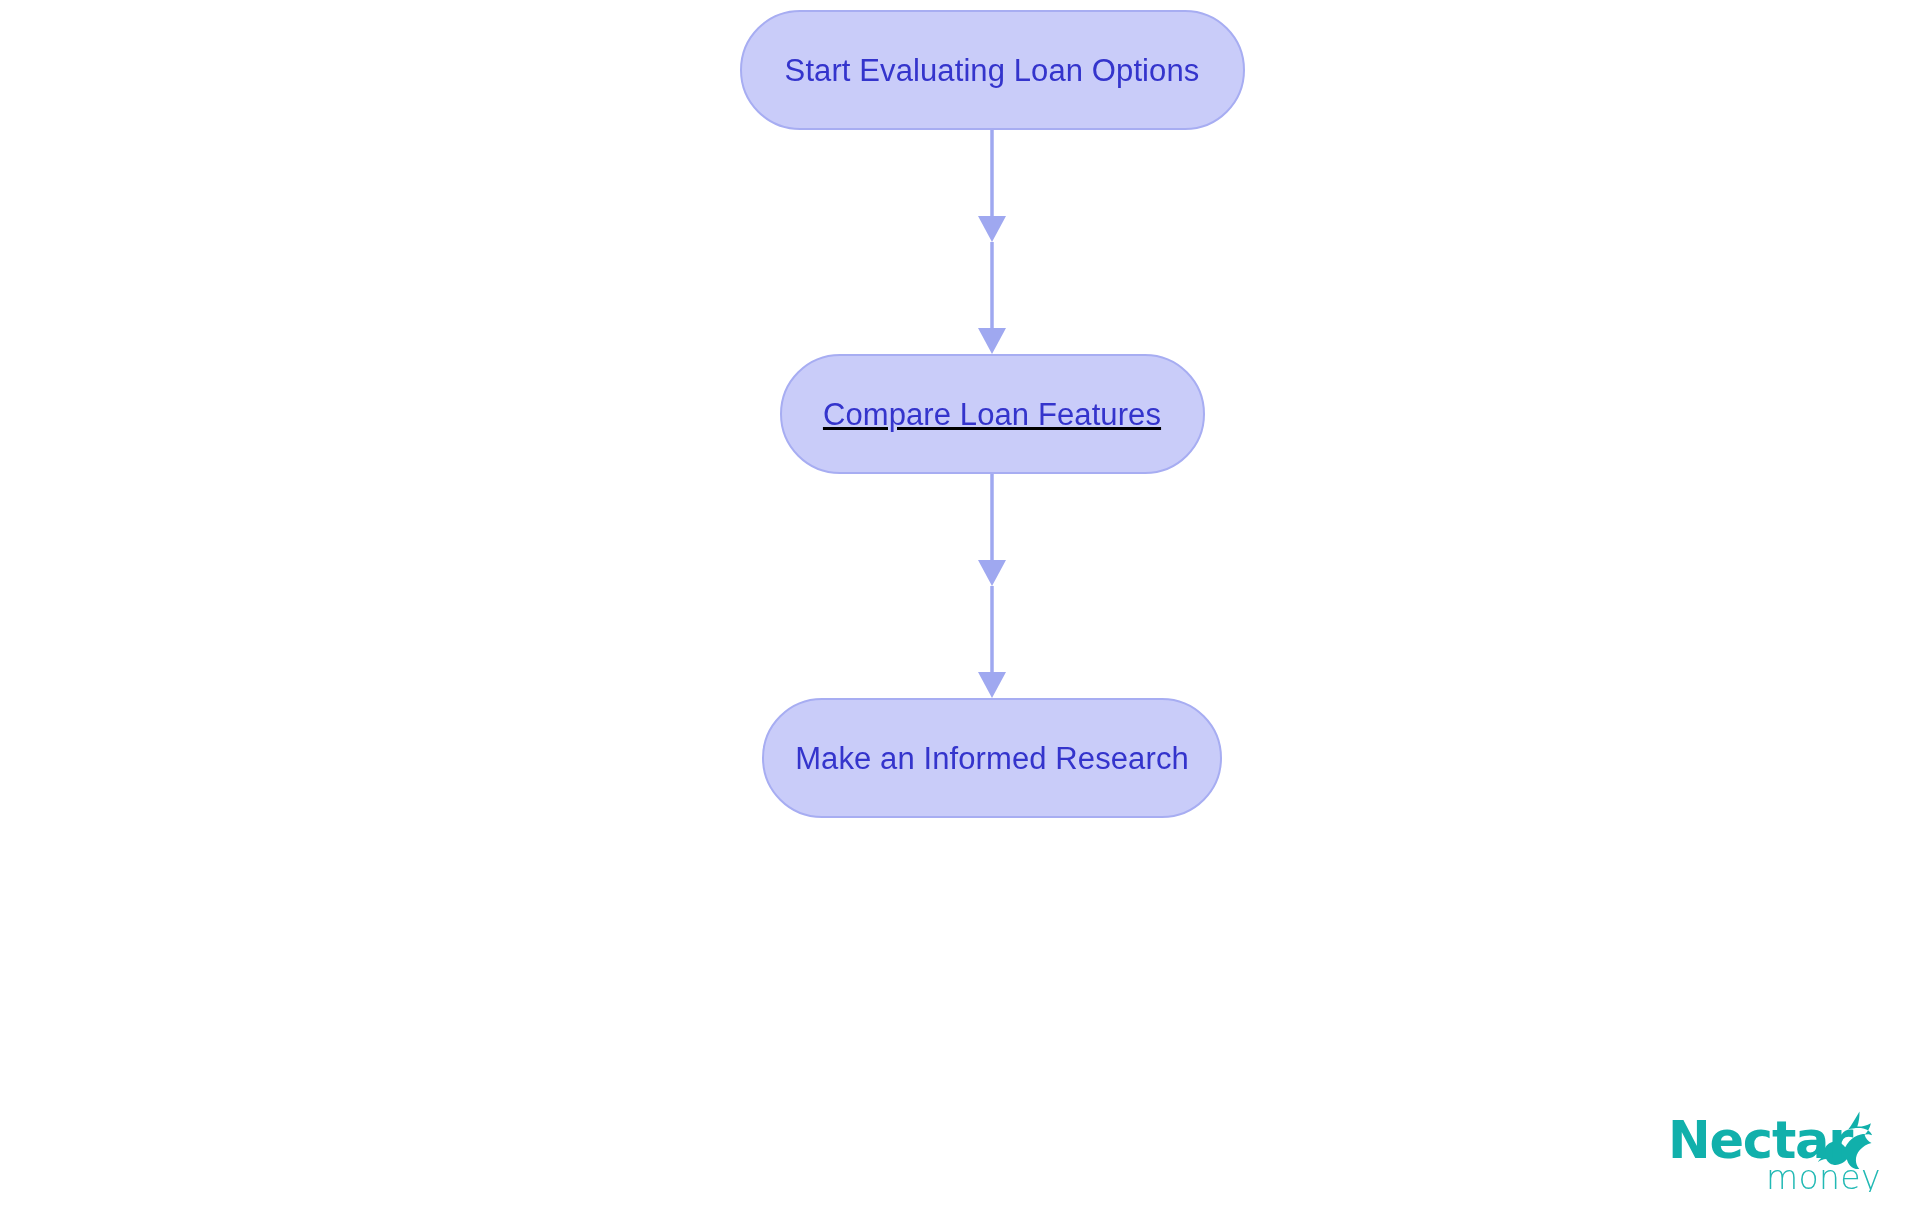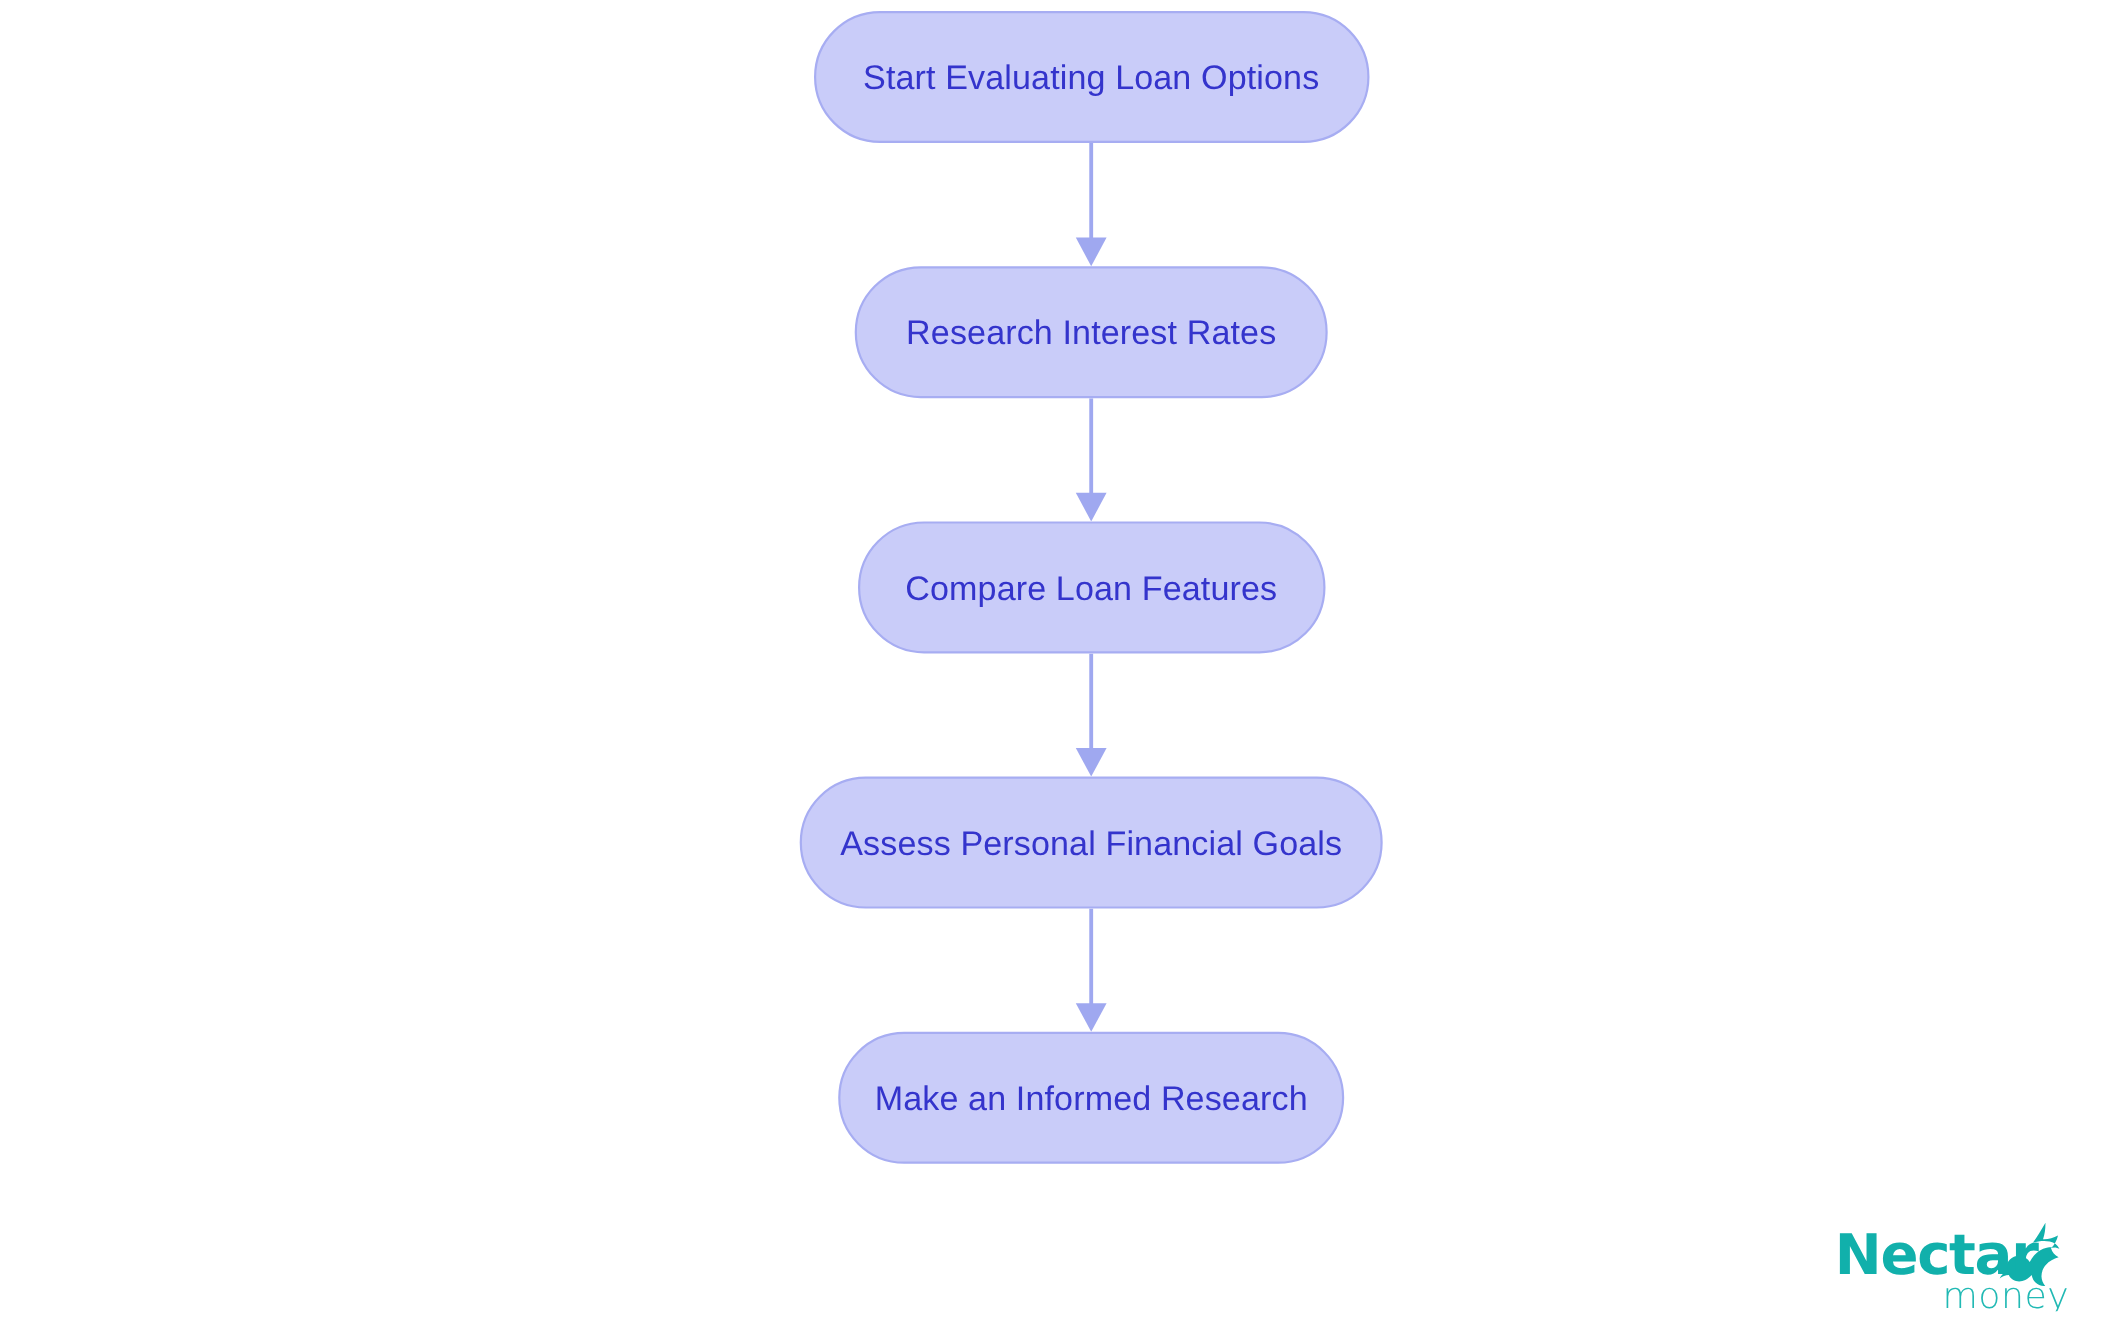--- a/index.html
+++ b/index.html
@@ -52,21 +52,21 @@
   .flow-node-label {
     font-size: 31px;
     line-height: 1;
     color: #3434cc;
     font-weight: 400;
     letter-spacing: 0.1px;
   }
 
   .node-w-505 { width: 505px; }
   .node-w-430 { width: 430px; }
-  .node-w-425 { width: 425px; }
+  .node-w-425 { width: 425px; text-decoration: underline; }
   .node-w-530 { width: 530px; }
   .node-w-460 { width: 460px; }
 
   
   .flow-connector {
     width: 40px;
     height: 112px;
     display: block;
   }
 
@@ -108,41 +108,35 @@
 
     <div class="flow-node node-w-505">
       <span class="flow-node-label">Start Evaluating Loan Options</span>
     </div>
 
     <svg class="flow-connector" viewBox="0 0 40 112">
       <line x1="20" y1="0" x2="20" y2="88" stroke="#9fa8f0" stroke-width="3.5"></line>
       <polygon points="6,86 34,86 20,112" fill="#9fa8f0"></polygon>
     </svg>
 
-    <div class="flow-node node-w-430">
-      <span class="flow-node-label">Research Interest Rates</span>
-    </div>
 
     <svg class="flow-connector" viewBox="0 0 40 112">
       <line x1="20" y1="0" x2="20" y2="88" stroke="#9fa8f0" stroke-width="3.5"></line>
       <polygon points="6,86 34,86 20,112" fill="#9fa8f0"></polygon>
     </svg>
 
     <div class="flow-node node-w-425">
       <span class="flow-node-label">Compare Loan Features</span>
     </div>
 
     <svg class="flow-connector" viewBox="0 0 40 112">
       <line x1="20" y1="0" x2="20" y2="88" stroke="#9fa8f0" stroke-width="3.5"></line>
       <polygon points="6,86 34,86 20,112" fill="#9fa8f0"></polygon>
     </svg>
 
-    <div class="flow-node node-w-530">
-      <span class="flow-node-label">Assess Personal Financial Goals</span>
-    </div>
 
     <svg class="flow-connector" viewBox="0 0 40 112">
       <line x1="20" y1="0" x2="20" y2="88" stroke="#9fa8f0" stroke-width="3.5"></line>
       <polygon points="6,86 34,86 20,112" fill="#9fa8f0"></polygon>
     </svg>
 
     <div class="flow-node node-w-460">
       <span class="flow-node-label">Make an Informed Research</span>
     </div>
 

